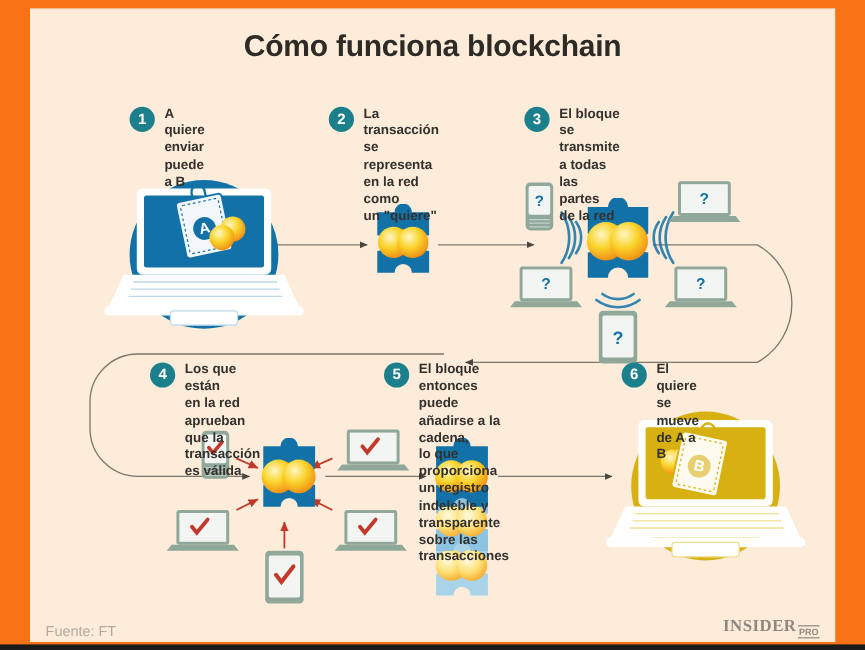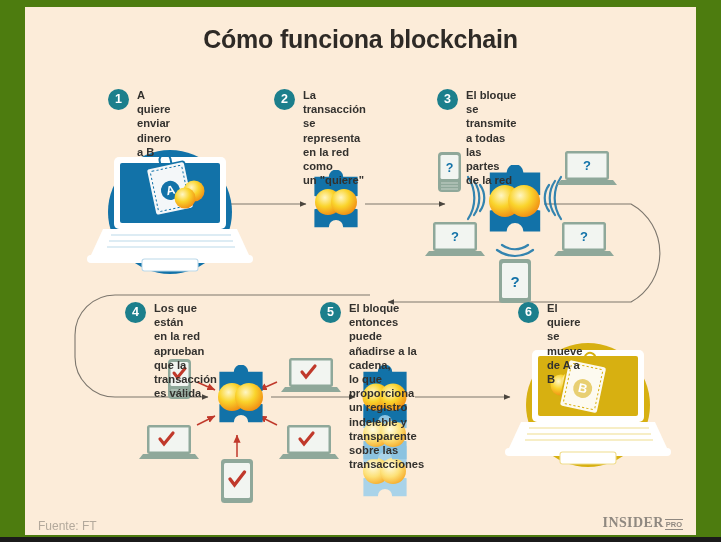--- a/index.html
+++ b/index.html
@@ -1,19 +1,19 @@
 <!DOCTYPE html>
 <html><head>
 <meta charset="utf-8">
 <title>Como funciona blockchain</title>
 <style>
   html,body{margin:0;padding:0;background:#ffffff;}
   body{width:721px;height:542px;overflow:hidden;
        font-family:"Liberation Sans","DejaVu Sans",sans-serif;}
-  #stage{position:relative;width:721px;height:542px;background:#4d7c0f;}
+  #stage{position:relative;width:721px;height:542px;background:#f97316;}
   #panel{position:absolute;left:25px;top:7px;width:671px;height:528px;
          background:#fcecd9;overflow:hidden;}
   #baseline{position:absolute;left:0;top:537px;width:721px;height:5px;background:#1b1b1b;}
 
   .title{position:absolute;left:0;top:18px;width:671px;text-align:center;
          font-size:25px;font-weight:bold;color:#2e2a26;letter-spacing:-0.2px;
          font-family:"Liberation Sans","DejaVu Sans",sans-serif;}
 
   .step{position:absolute;}
   .badge{position:absolute;left:0;top:0;width:21px;height:21px;border-radius:50%;
@@ -21,21 +21,21 @@
          display:flex;align-items:center;justify-content:center;line-height:1;}
   .steptext{position:absolute;left:29px;top:-1px;font-size:11.2px;font-weight:bold;
             color:#33312e;line-height:14.2px;white-space:pre-line;}
 
   .svgfull{position:absolute;left:0;top:0;width:671px;height:528px;
            pointer-events:none;}
 
   .footer-src{position:absolute;left:13px;top:512px;font-size:12px;color:#b3a99c;}
   .footer-logo{position:absolute;right:13px;top:508px;font-size:14px;font-weight:bold;
                color:#8f8880;font-family:"Liberation Serif","DejaVu Serif",serif;
-               letter-spacing:0.4px;display:flex;align-items:center;}
+               letter-spacing:0.4px;display:flex;align-items:flex-end;}
   .footer-logo .pro{font-size:7.5px;font-family:"Liberation Sans",sans-serif;
                     border-top:1.4px solid #8f8880;border-bottom:1.4px solid #8f8880;
                     padding:0 1px;margin-left:1px;letter-spacing:0;line-height:9px;
                     position:relative;top:1px;}
 </style>
 </head>
 <body>
 
 <div id="stage">
   <div id="panel">
@@ -269,21 +269,21 @@
           <line x1="500" y1="433" x2="628" y2="433"></line>
         </g>
         <rect x="480" y="441" width="166" height="8" rx="4" fill="#ffffff"></rect>
         <rect x="535" y="445" width="56" height="12" rx="2.5" fill="#ffffff" stroke="#f0dd8e" stroke-width="1.1"></rect>
       </g>
     </svg>
 
     <div class="step" style="left:83px;top:82px;">
       <div class="badge">1</div>
       <div class="steptext">A quiere enviar
-dinero a B</div>
+puede a B</div>
     </div>
 
     <div class="step" style="left:249px;top:82px;">
       <div class="badge">2</div>
       <div class="steptext">La transacción
 se representa
 en la red como
 un "quiere"</div>
     </div>
 

